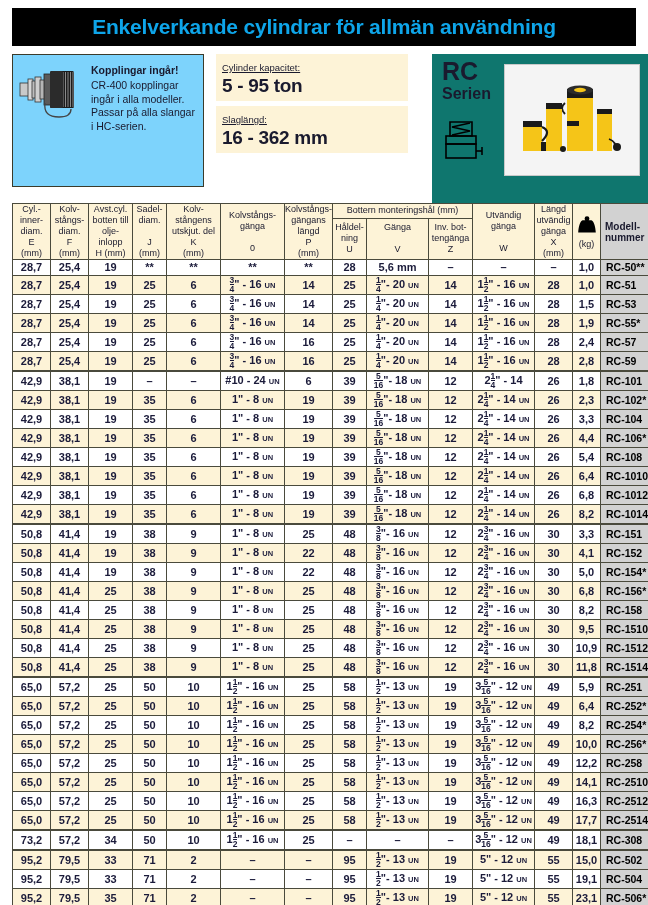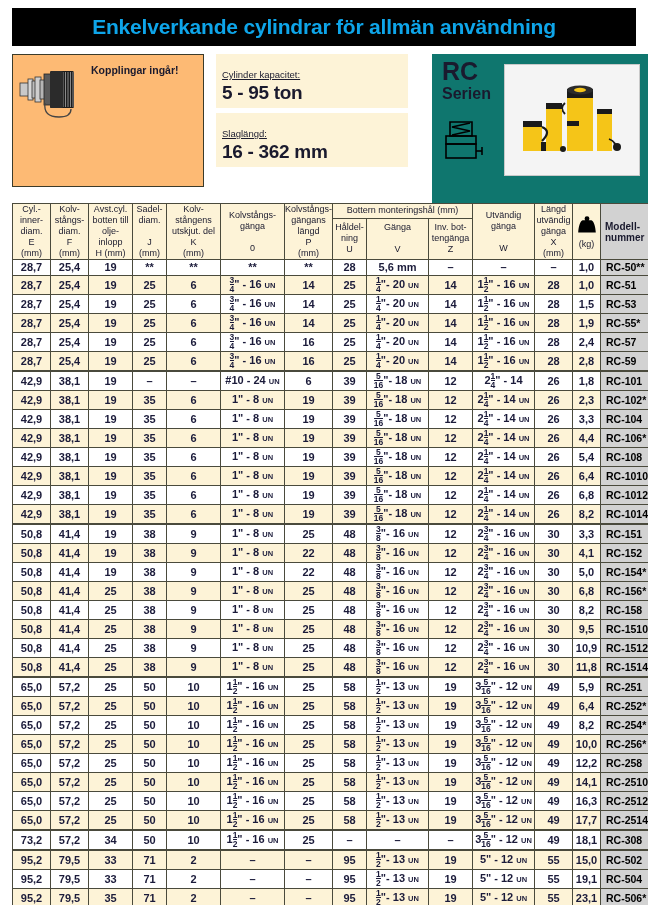--- a/index.html
+++ b/index.html
@@ -28,31 +28,31 @@
     letter-spacing: -0.2px;
     white-space: nowrap;
   }
 
   
   .strip { position: absolute; left: 12px; top: 54px; width: 624px; height: 135px; }
 
   .coupling-box {
     position: absolute; left: 0; top: 0;
     width: 192px; height: 133px;
-    background: #fdba74;
+    background: #7dd3fc;
     border: 1px solid #3b3b2a;
     box-sizing: border-box;
   }
   .coupling-img { position: absolute; left: 6px; top: 10px; width: 70px; height: 58px; }
   .coupling-text { position: absolute; left: 78px; top: 8px; width: 108px; }
   .coupling-title { font-size: 10.5px; font-weight: bold; line-height: 14px; }
   .coupling-body { font-size: 10.5px; line-height: 13.5px; margin-top: 2px; }
 
   .specs { position: absolute; left: 204px; top: 0; width: 192px; }
-  .spec-block { background: #fdf3d7; margin-bottom: 5px; padding: 10px 6px 4px 6px; }
+  .spec-block { background: #fdf3d7; margin-bottom: 5px; padding: 3px 6px 4px 6px; }
   .spec-label {
     font-size: 9.5px; line-height: 12px;
     text-decoration: underline;
     display: inline-block;
   }
   .spec-value { font-size: 19px; font-weight: bold; line-height: 22px; letter-spacing: -0.3px; }
 
   .series-box {
     position: absolute; left: 420px; top: 0;
     width: 216px; height: 171px;
@@ -150,20 +150,26 @@
           <line x1="49" y1="7" x2="49" y2="42"></line>
             <line x1="51.5" y1="7" x2="51.5" y2="42"></line>
           <line x1="54" y1="7" x2="54" y2="42"></line>
         </g>
         <rect x="31" y="6" width="13" height="37" rx="1.5" fill="#2b2b2b"></rect>
         <path d="M26 38 Q24 52 40 52 Q52 52 52 44" fill="none" stroke="#444" stroke-width="1.3"></path>
       </svg>
     </div>
     <div class="coupling-text">
       <div class="coupling-title">Kopplingar ingår!</div>
+      <div class="coupling-body">
+        <div>CR-400 kopplingar</div>
+        <div>ingår i alla modeller.</div>
+        <div>Passar på alla slangar</div>
+        <div>i HC-serien.</div>
+      </div>
     </div>
   </div>
 
   <div class="specs">
     <div class="spec-block">
       <div class="spec-label">Cylinder kapacitet:</div>
       <div class="spec-value">5 - 95 ton</div>
     </div>
     <div class="spec-block">
       <div class="spec-label">Slaglängd:</div>

